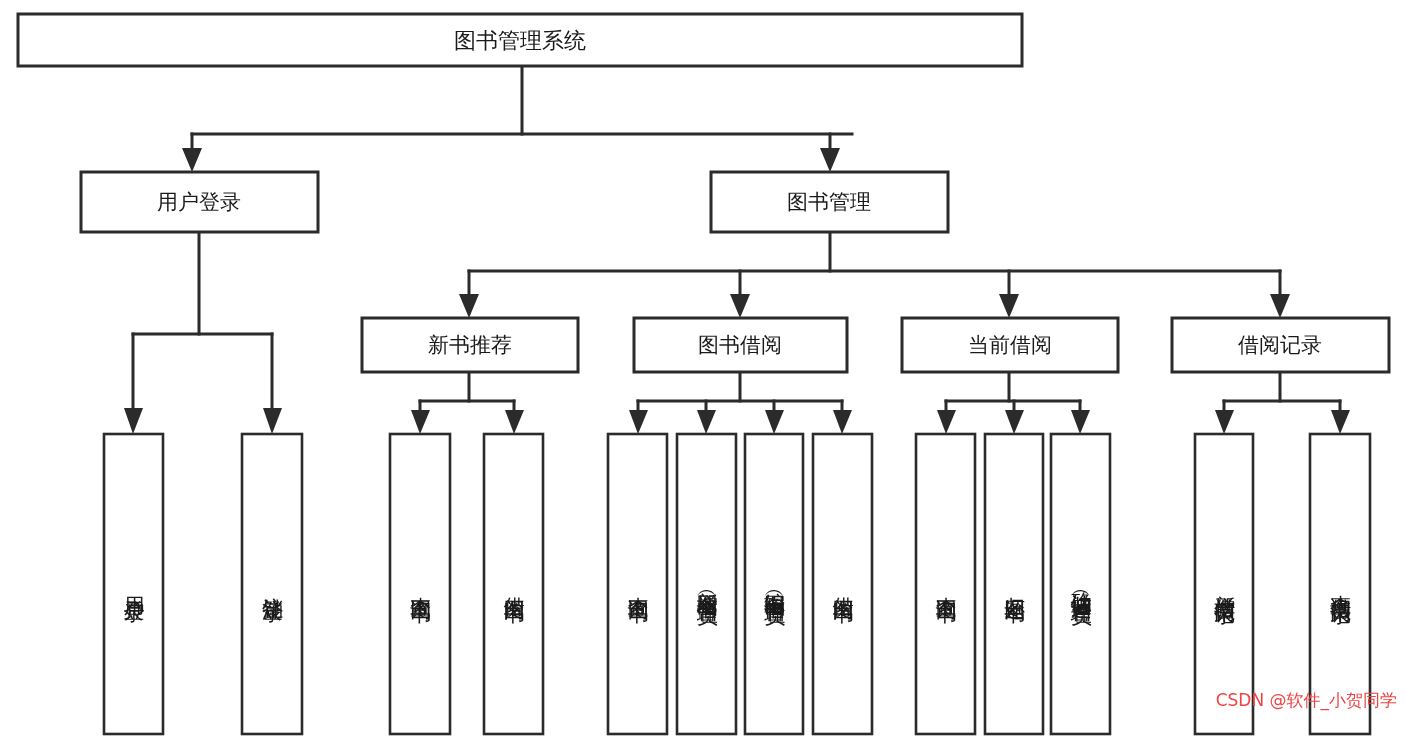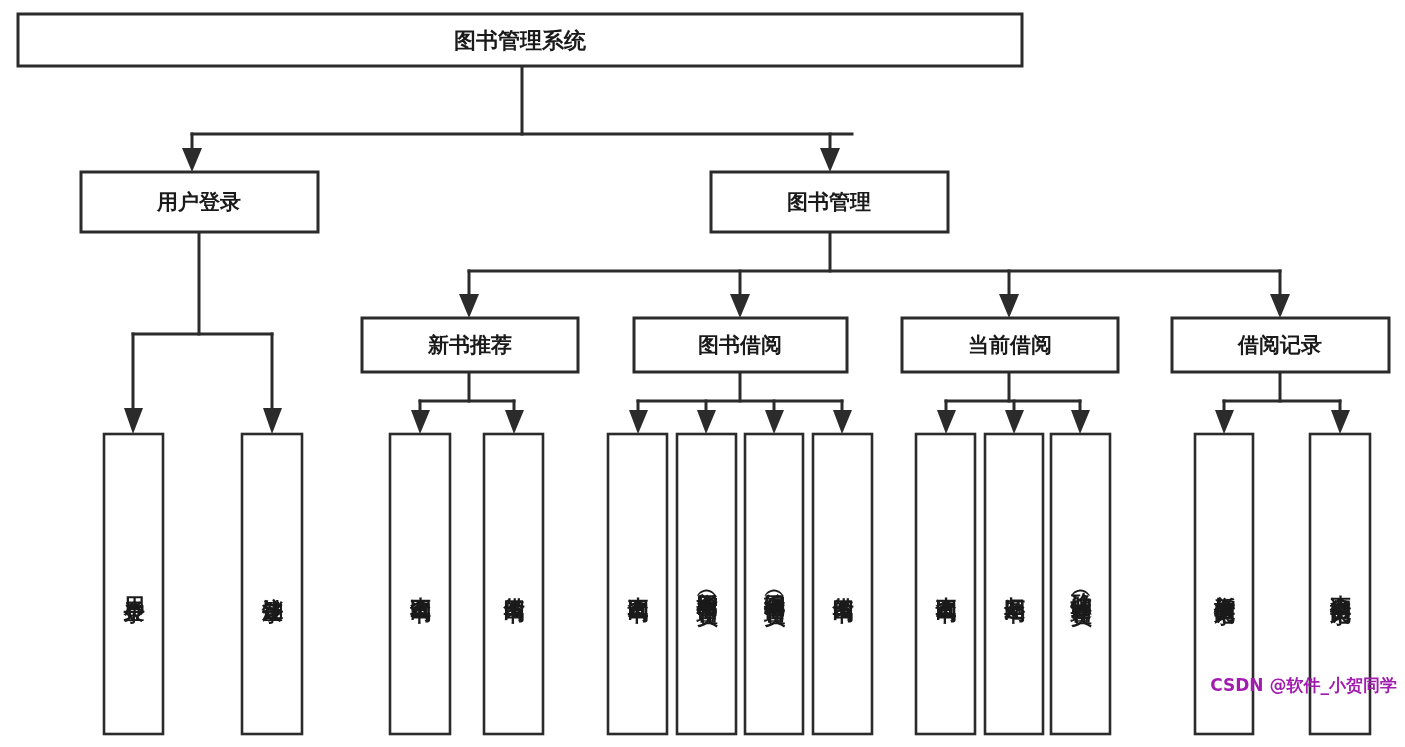--- a/index.html
+++ b/index.html
@@ -11,21 +11,20 @@
     width: 1405px;
     height: 747px;
     font-family: "DejaVu Sans", "Liberation Sans", sans-serif;
     overflow: hidden;
     position: relative;
   }
   #diagram-root {
     position: relative;
     width: 1405px;
     height: 716px;
-    font-weight: bold;
   }
   svg#tree-svg {
     position: absolute;
     left: 0;
     top: 0;
     width: 1405px;
     height: 747px;
   }
   .node-box {
     fill: #ffffff;
@@ -72,24 +71,24 @@
     display: flex;
     align-items: center;
     justify-content: center;
     text-align: center;
     white-space: nowrap;
     pointer-events: none;
   }
   .watermark {
     position: absolute;
     right: 8px;
-    bottom: 19px;
+    bottom: 4px;
     font-family: "DejaVu Sans", "Liberation Sans", sans-serif;
     font-size: 17px;
-    color: #a21caf;
+    color: #ef4444;
     white-space: nowrap;
   }
 </style>
 </head>
 <body>
 
 <div id="diagram-root">
 
   <svg id="tree-svg" viewBox="0 0 1405 747">
     <defs>

